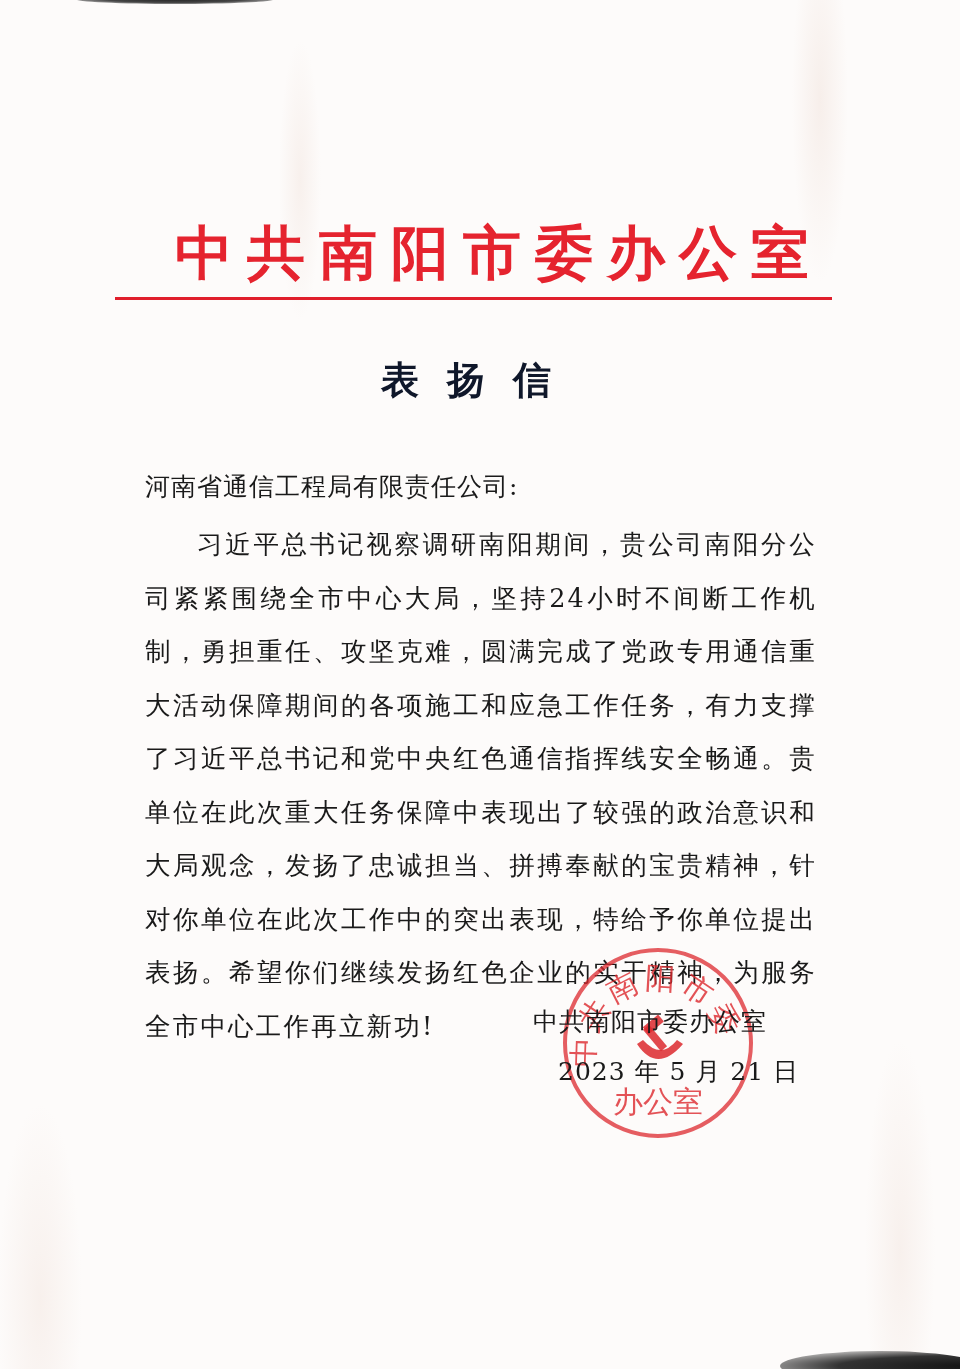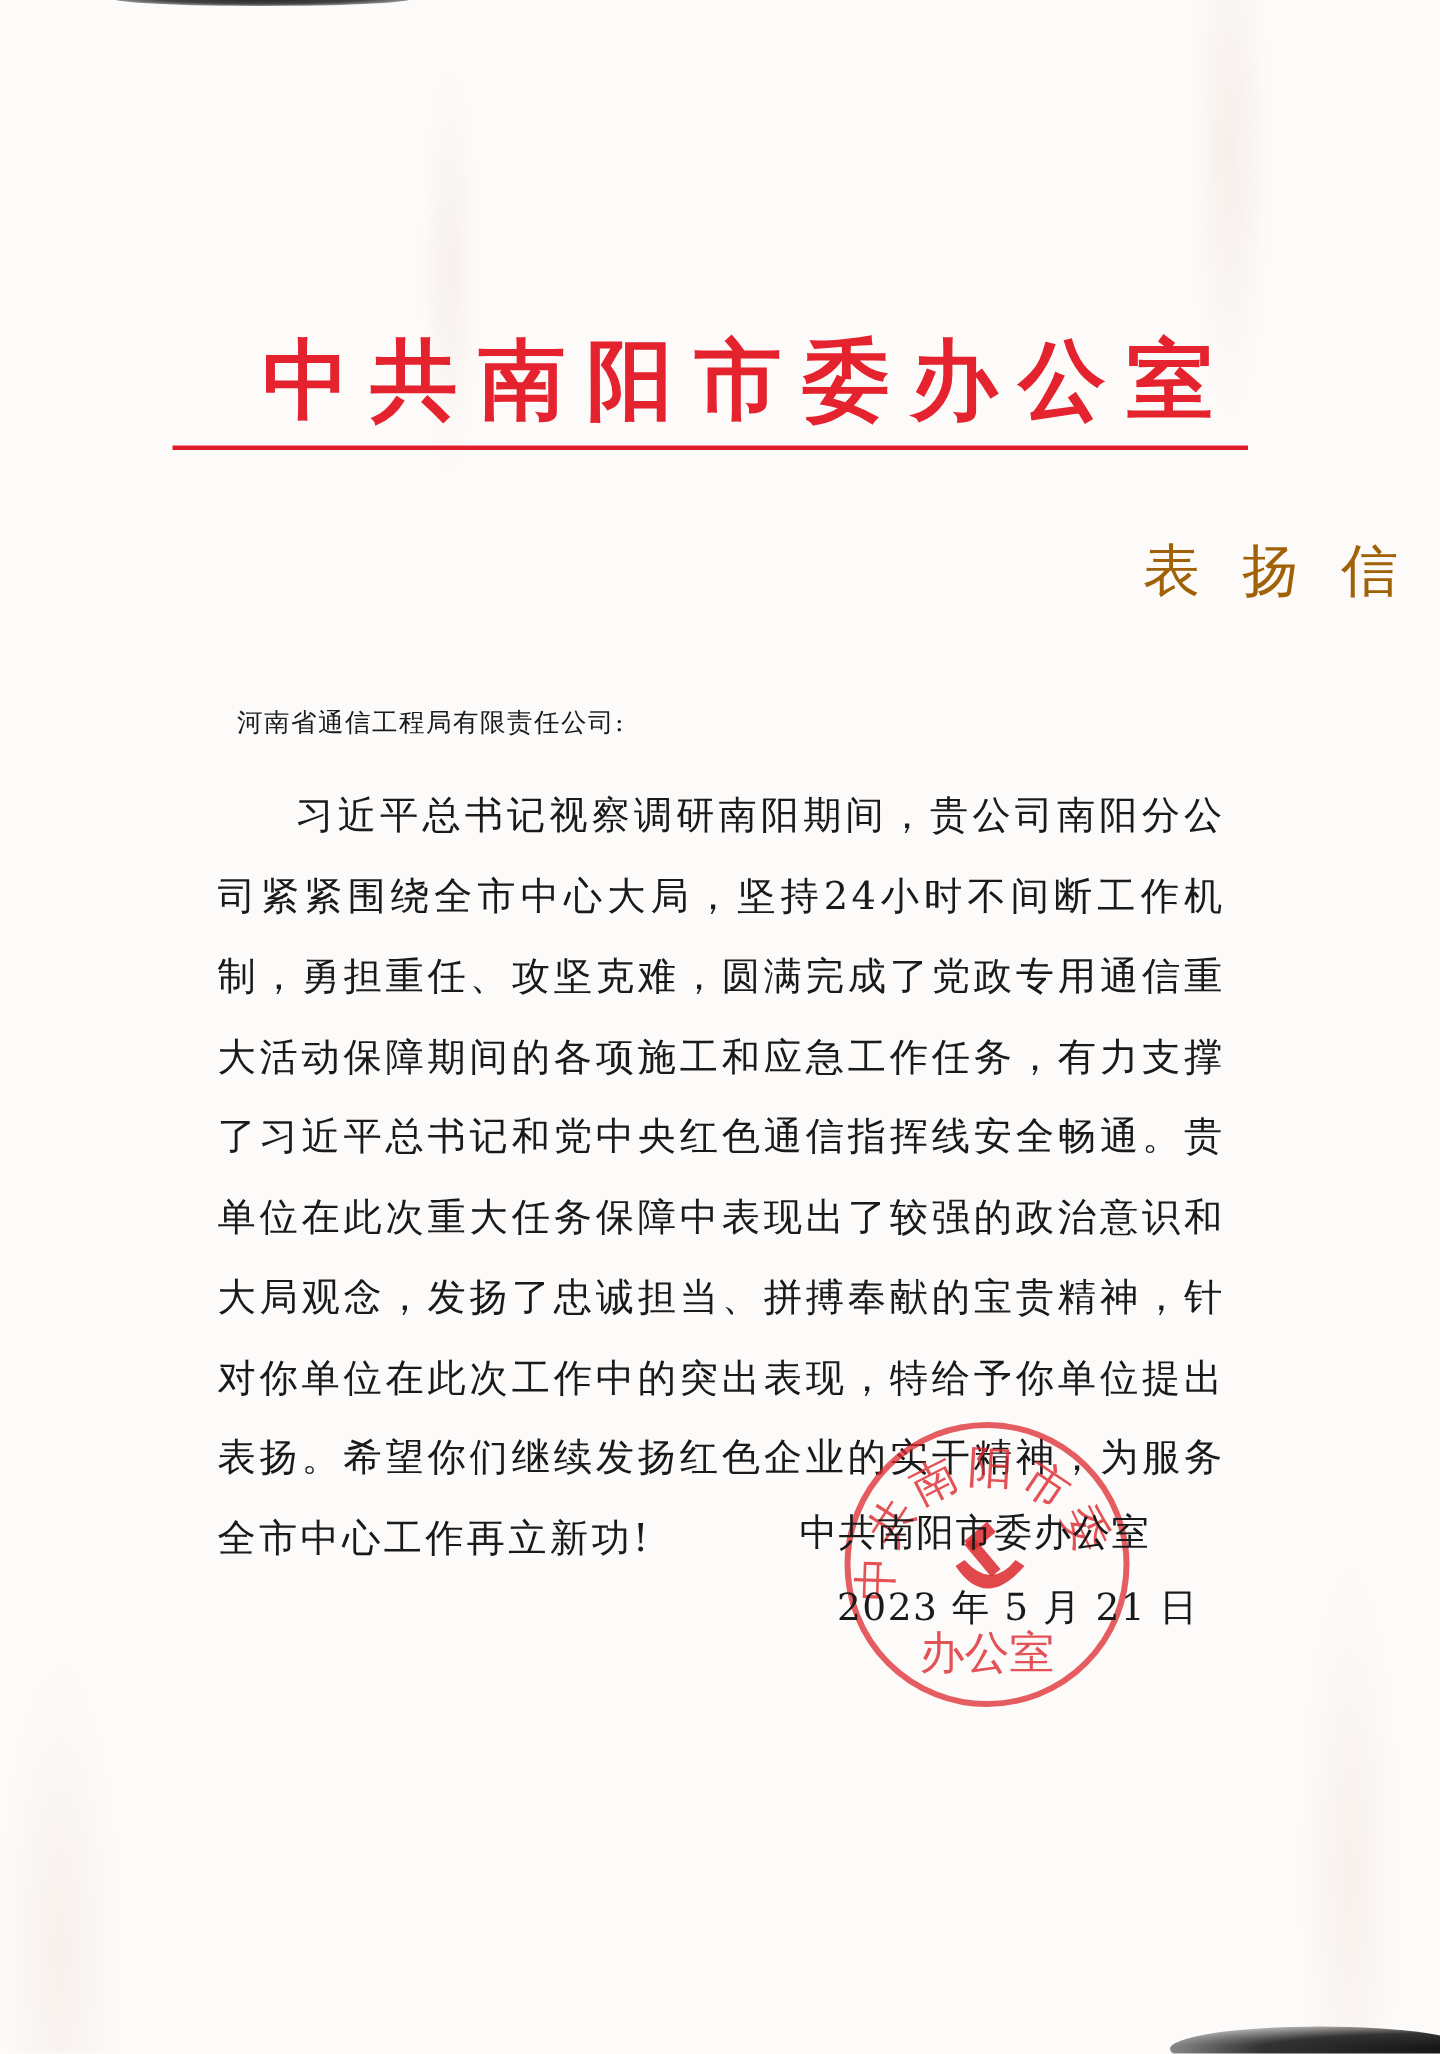--- a/index.html
+++ b/index.html
@@ -32,27 +32,27 @@
     position: absolute; left: 175px; top: 215px; width: 610px;
     color: #e5232e; font-size: 58px; font-weight: bold;
     letter-spacing: 14px; white-space: nowrap;
     font-family: "DejaVu Sans", "Liberation Sans", sans-serif;
   }
   .red-rule {
     position: absolute; left: 115px; top: 297px; width: 717px; height: 3px;
     background: #e01e2b;
   }
   .title {
-    position: absolute; left: 0; width: 960px; top: 355px; text-align: right;
-    font-size: 38px; font-weight: normal; letter-spacing: 28px;
-    color: #a16207;
+    position: absolute; left: 0; width: 960px; top: 355px; text-align: center;
+    font-size: 38px; font-weight: bold; letter-spacing: 28px;
+    color: #0f172a;
   }
   .salutation {
-    position: absolute; left: 158px; top: 470px;
-    font-size: 17px; letter-spacing: 1px;
+    position: absolute; left: 145px; top: 470px;
+    font-size: 25px; letter-spacing: 1px;
   }
   .body-text {
     position: absolute; left: 145px; top: 518px; width: 672px;
     font-size: 25.5px; line-height: 53.5px; letter-spacing: 2.2px;
     text-align: justify; text-indent: 52px;
   }
   .seal {
     position: absolute; left: 563px; top: 948px; width: 190px; height: 190px;
     border: 4px solid rgba(220,40,45,0.75); border-radius: 50%;
     box-sizing: border-box;

